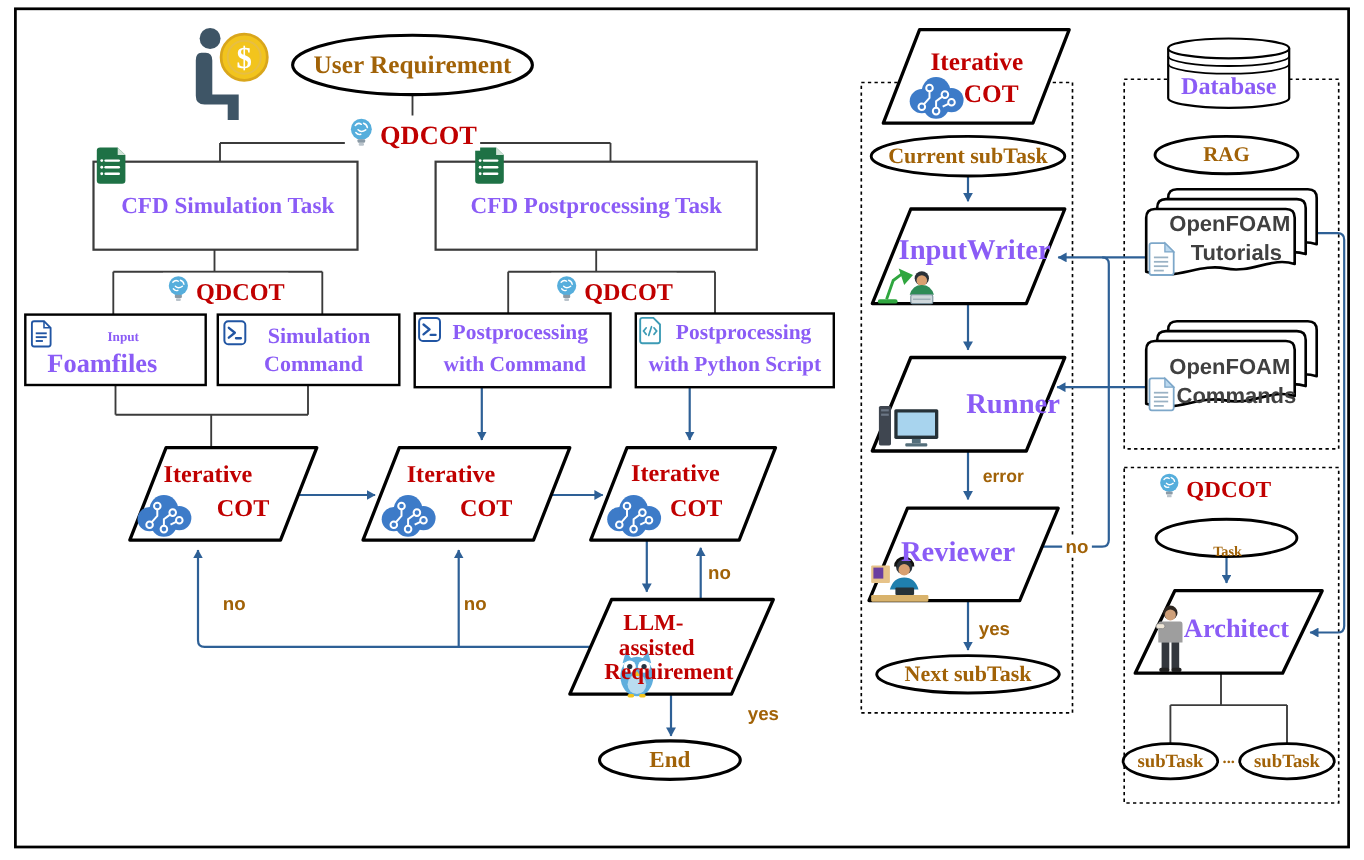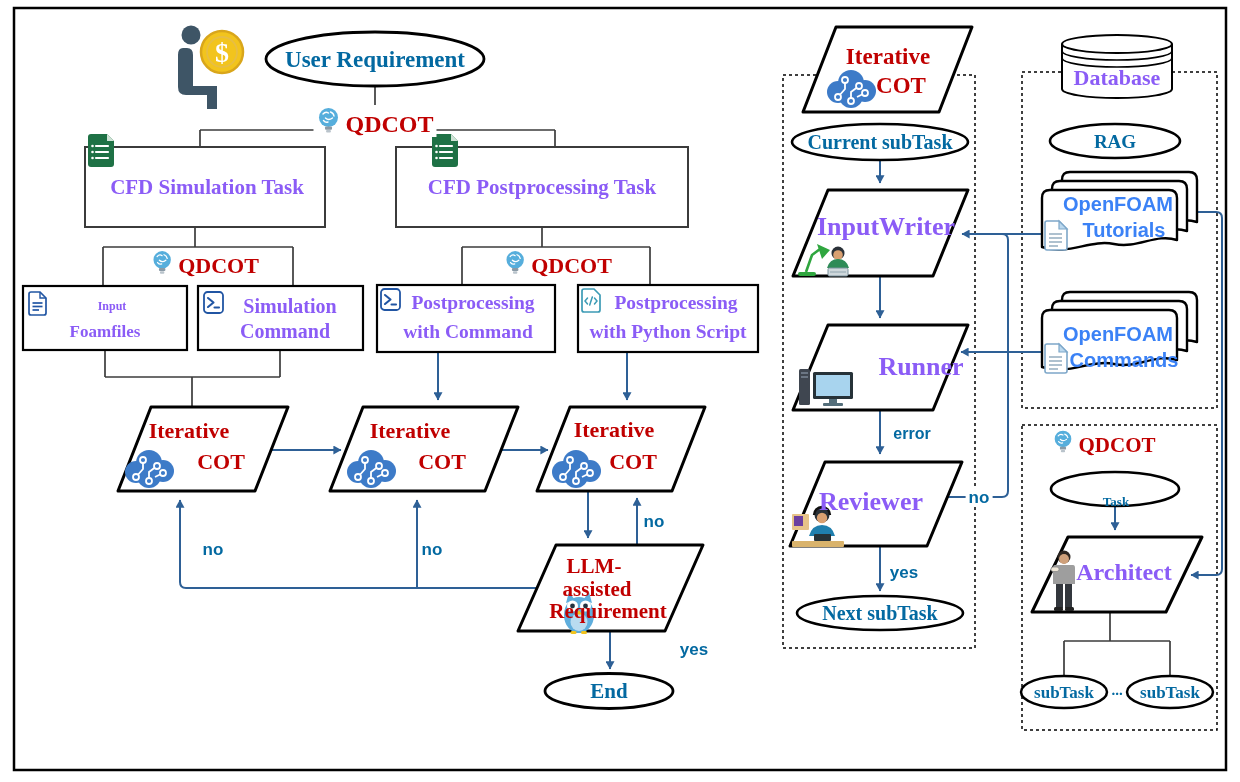--- a/index.html
+++ b/index.html
@@ -3,22 +3,22 @@
 <meta charset="utf-8">
 <style>
   html,body{margin:0;padding:0;background:#fff;}
   #stage{position:relative;width:1240px;height:782px;background:#fff;overflow:hidden;
          font-family:"Liberation Serif",serif;}
   svg{position:absolute;left:0;top:0;}
   .lbl{position:absolute;transform:translate(-50%,-50%);font-weight:bold;white-space:nowrap;
        font-family:"Liberation Serif",serif;line-height:1;}
   .navy{color:#8b5cf6}
   .red{color:#C00000}
-  .blk{color:#0369a1}
-  .blue{color:#3b82f6}
+  .blk{color:#a16207}
+  .blue{color:#404040}
   .sans{font-family:"Liberation Sans",sans-serif}
   .bgw{background:#fff;padding:0 3px}
   .qd{display:flex;align-items:flex-end;gap:5px;background:#fff;padding:1px 3px}
   .qd svg{position:static;flex:0 0 auto}
 </style>
 </head>
 <body>
 
 <div id="stage">
 <svg width="1240" height="782" viewBox="0 0 1240 782">
@@ -307,21 +307,21 @@
   <svg width="22" height="28" viewBox="0 0 24 30">
         <circle cx="12" cy="11.5" r="9.5" fill="#56AEDC"></circle>
         <path d="M6.5,8 Q9,5 12,7 M9,12 Q12,15 16,12 M7,14.5 Q9,17 11.5,16 M14,6 Q17,7 17.5,10" stroke="#fff" stroke-width="1.4" fill="none" stroke-linecap="round"></path>
         <rect x="8.5" y="20.5" width="7" height="3.2" rx="1" fill="#8a9aa6"></rect>
         <rect x="9.6" y="24" width="4.8" height="2.6" rx="1" fill="#b9c3cb"></rect>
       </svg>
   <span class="red" style="font-size:22px">QDCOT</span>
 </div>
 
 <div class="lbl navy" style="left:112px;top:306px;font-size:12px">Input</div>
-<div class="lbl navy" style="left:105px;top:331px;font-size:17px">Foamfiles</div>
+<div class="lbl navy" style="left:93px;top:331px;font-size:24px">Foamfiles</div>
 <div class="lbl navy" style="left:290px;top:306px;font-size:20px">Simulation</div>
 <div class="lbl navy" style="left:285px;top:331px;font-size:20px">Command</div>
 
 <div class="lbl navy" style="left:473px;top:303px;font-size:19.5px">Postprocessing</div>
 <div class="lbl navy" style="left:468px;top:332px;font-size:19.5px">with Command</div>
 <div class="lbl navy" style="left:676px;top:303px;font-size:19.5px">Postprocessing</div>
 <div class="lbl navy" style="left:668px;top:332px;font-size:19.5px">with Python Script</div>
 
 <div class="lbl red" style="left:189px;top:431px;font-size:22px">Iterative</div>
 <div class="lbl red" style="left:221px;top:462px;font-size:22px">COT</div>

